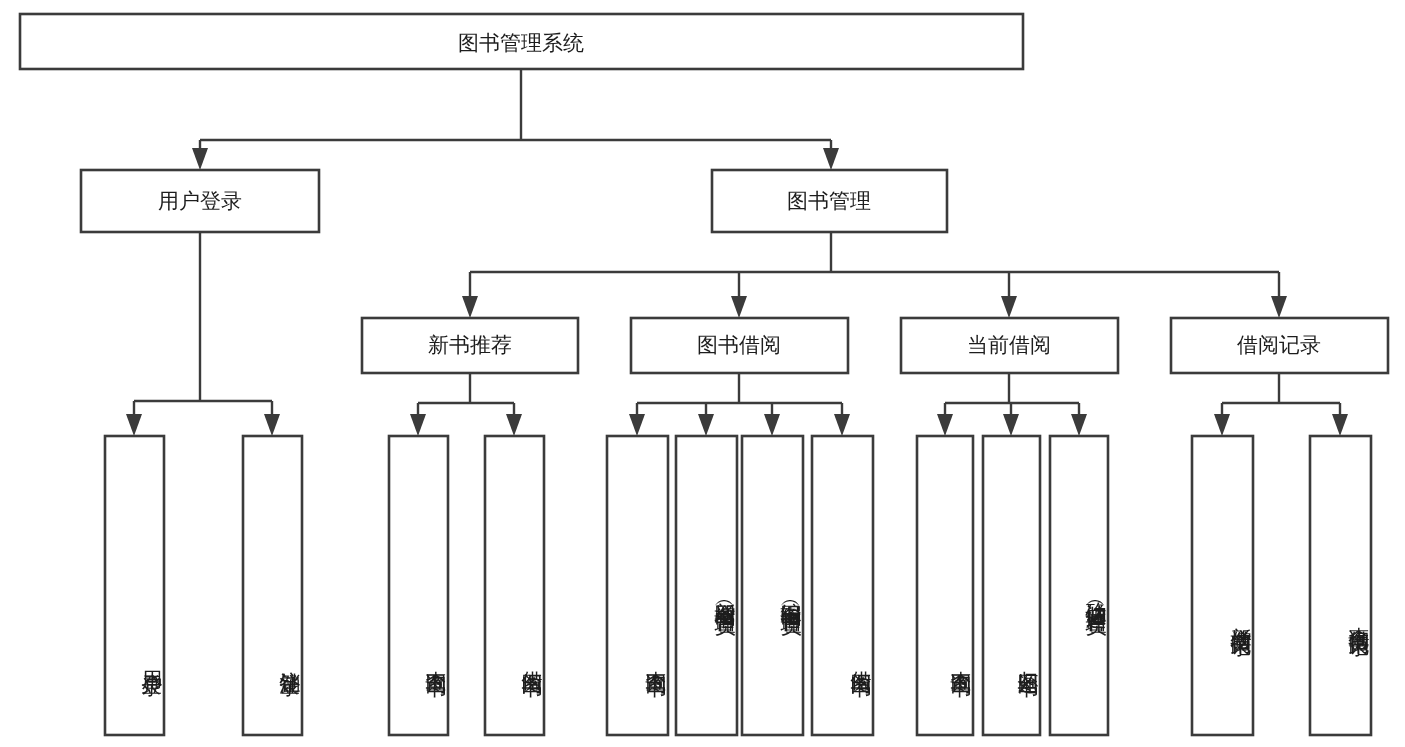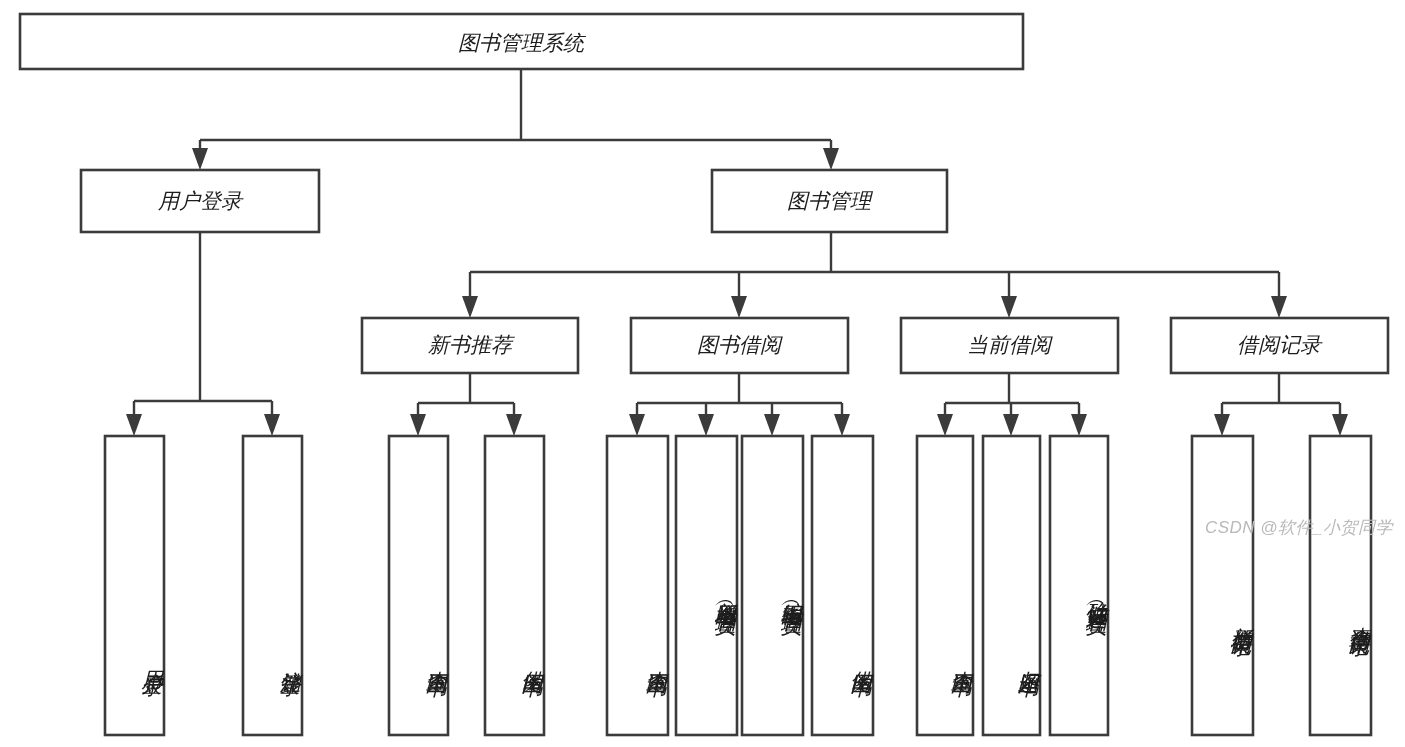--- a/index.html
+++ b/index.html
@@ -11,21 +11,20 @@
     width: 1405px;
     height: 747px;
     font-family: "Liberation Sans", "DejaVu Sans", sans-serif;
     overflow: hidden;
   }
   #diagram-root {
     position: relative;
     width: 1405px;
     height: 545px;
     background: #ffffff;
-    font-style: italic;
   }
   svg.flow {
     position: absolute;
     top: 0;
     left: 0;
     width: 1405px;
     height: 747px;
     display: block;
   }
   .node-rect {
@@ -161,15 +160,14 @@
   <div class="node-label-v" style="left:607px; top:436px; width:61px;  height:299px; padding-top:72px;">查询图书</div>
   <div class="node-label-v" style="left:676px; top:440px; width:61px;  height:295px; padding-top:6px;">新增图书（管理员）</div>
   <div class="node-label-v" style="left:742px; top:440px; width:61px;  height:295px; padding-top:6px;">编辑图书（管理员）</div>
   <div class="node-label-v" style="left:812px; top:436px; width:61px;  height:299px; padding-top:72px;">借阅图书</div>
   <div class="node-label-v" style="left:917px; top:436px; width:56px;  height:299px; padding-top:72px;">查询图书</div>
   <div class="node-label-v" style="left:983px; top:436px; width:57px;  height:299px; padding-top:72px;">归还图书</div>
   <div class="node-label-v" style="left:1050px; top:440px; width:58px; height:295px; padding-top:6px;">确认归还（管理员）</div>
   <div class="node-label-v" style="left:1192px; top:440px; width:61px; height:295px; padding-top:28px;">新增借阅记录</div>
   <div class="node-label-v" style="left:1310px; top:440px; width:61px; height:295px; padding-top:28px;">查询借阅记录</div>
 
-  <div class="watermark">CSDN @软件_小贺同学</div>
 
 </div>
 
 </body></html>

